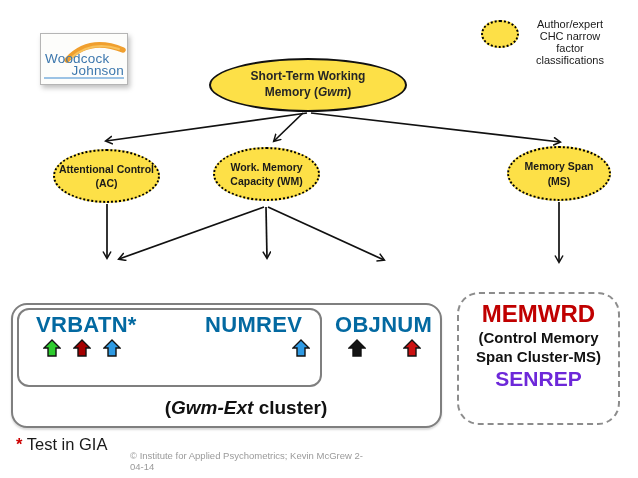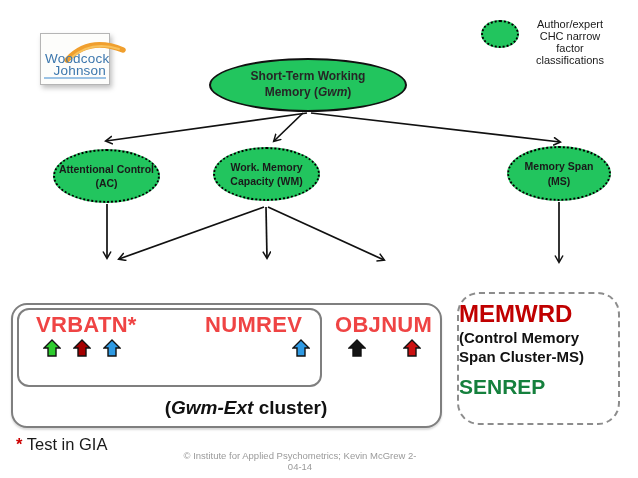--- a/index.html
+++ b/index.html
@@ -9,41 +9,41 @@
     position: relative; width: 638px; height: 478px;
     background: #ffffff; overflow: hidden;
   }
   .abs { position: absolute; }
 
   
   #connectors { position: absolute; left: 0; top: 0; z-index: 1; }
 
   
   .wj-logo {
-    left: 40px; top: 33px; width: 70px; height: 52px;
+    left: 40px; top: 33px; width: 88px; height: 52px;
     background: #fdfdfb; border: 1px solid #b5b5b5;
     box-shadow: 2px 3px 5px rgba(0,0,0,0.25);
     z-index: 3;
   }
   .wj-word1 {
     position: absolute; left: 4px; top: 17px;
     font-size: 13.5px; color: #3c77ad; letter-spacing: 0.2px;
   }
   .wj-word2 {
     position: absolute; right: 3px; top: 29px;
     font-size: 13.5px; color: #3c77ad; letter-spacing: 0.2px;
   }
   .wj-underline {
     position: absolute; left: 3px; right: 3px; bottom: 5px;
     height: 2px; background: #9cc3e5;
   }
 
   
   .ellipse {
-    border-radius: 50%; background: #22c55e;
+    border-radius: 50%; background: #fde047;
     display: flex; flex-direction: column; align-items: center; justify-content: center;
     text-align: center; z-index: 2;
   }
   .root-ellipse {
     left: 209px; top: 58px; width: 198px; height: 54px;
     border: 2.5px solid #111111;
     font-size: 12px; font-weight: bold; color: #262626; line-height: 1.3;
   }
   .dotted-ellipse {
     border: 2px dotted #000000;
@@ -68,49 +68,49 @@
     z-index: 2;
   }
   .inner-box {
     left: 17px; top: 308px; width: 305px; height: 79px;
     border: 2px solid #7f7f7f; border-radius: 12px; background: #ffffff;
     z-index: 3;
   }
   .dashed-box {
     left: 457px; top: 292px; width: 163px; height: 133px;
     border: 2.5px dashed #8c8c8c; border-radius: 22px; background: #ffffff;
-    z-index: 2; 
-  }
-
-  .test-name { font-weight: bold; color: #ef4444; font-size: 22px; z-index: 4; letter-spacing: 0.3px; }
+    z-index: 2; text-align: center;
+  }
+
+  .test-name { font-weight: bold; color: #0369a1; font-size: 22px; z-index: 4; letter-spacing: 0.3px; }
   .vrbatn { left: 36px;  top: 312px; }
   .numrev { left: 205px; top: 312px; text-align: center; }
   .objnum { left: 335px; top: 312px; }
 
   .arrow-row { display: flex; gap: 12px; z-index: 4; }
   .vrbatn-arrows { left: 43px;  top: 339px; }
   .numrev-arrows { left: 292px; top: 339px; }
   .objnum-arrows { left: 348px; top: 339px; gap: 37px; }
   .up-arrow { width: 18px; height: 18px; display: block; }
 
   .cluster-label { font-weight: bold; color: #111111; text-align: center; z-index: 4; }
   .gwm-label    { left: 17px; top: 356px; width: 305px; font-size: 17px; }
   .gwmext-label { left: 96px; top: 397px; width: 300px; font-size: 19px; }
   .cluster-label .ital { font-style: italic; }
   .root-ellipse .ital { font-style: italic; }
 
   .dashed-box .memwrd { margin-top: 6px; font-size: 24px; font-weight: bold; color: #c00000; }
   .dashed-box .aud    { margin-top: 1px; font-size: 15px; font-weight: bold; color: #111111; line-height: 1.25; }
-  .dashed-box .senrep { margin-top: 8px; font-size: 21px; font-weight: bold; color: #15803d; }
+  .dashed-box .senrep { font-size: 21px; font-weight: bold; color: #6d28d9; }
 
   .footnote { left: 16px; top: 435px; font-size: 16.5px; color: #1a1a1a; z-index: 2; text-align: center; }
   .footnote .ast { color: #cc0000; font-weight: bold; }
 
   .copyright {
-    left: 130px; top: 450px; width: 340px; text-align: center;
+    left: 130px; top: 450px; width: 340px; text-align: left;
     font-size: 9.5px; color: #9a9a9a; line-height: 1.2; z-index: 2;
   }
 </style>
 </head>
 <body>
 
 <div id="stage">
 
   <svg id="connectors" width="638" height="478">
     <defs>

